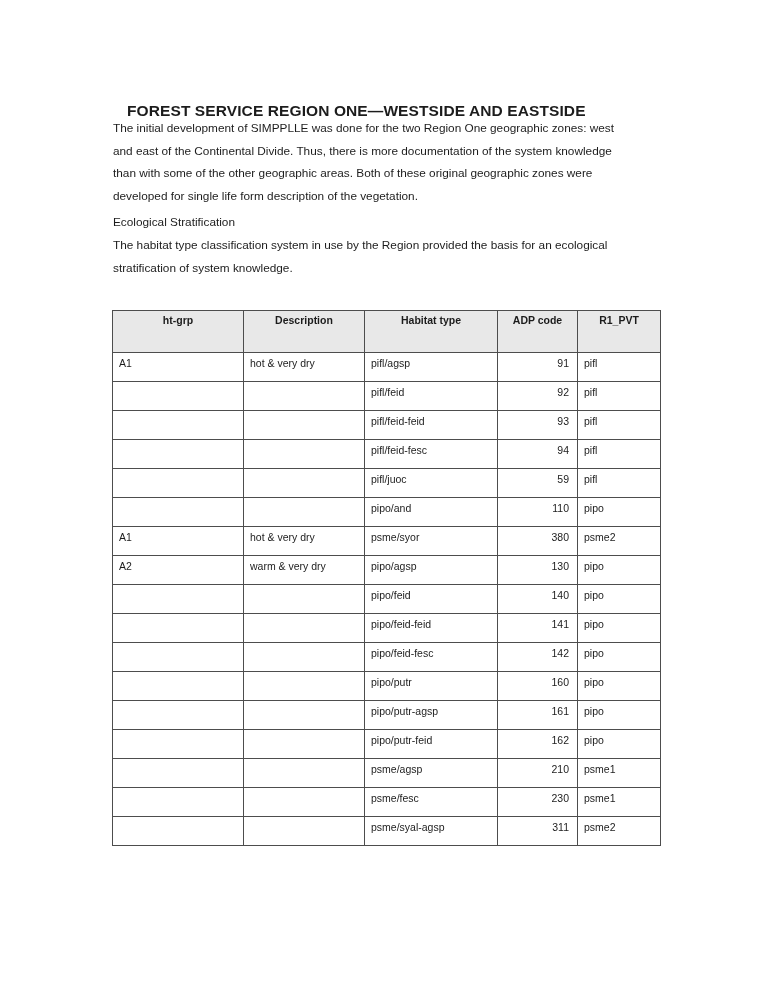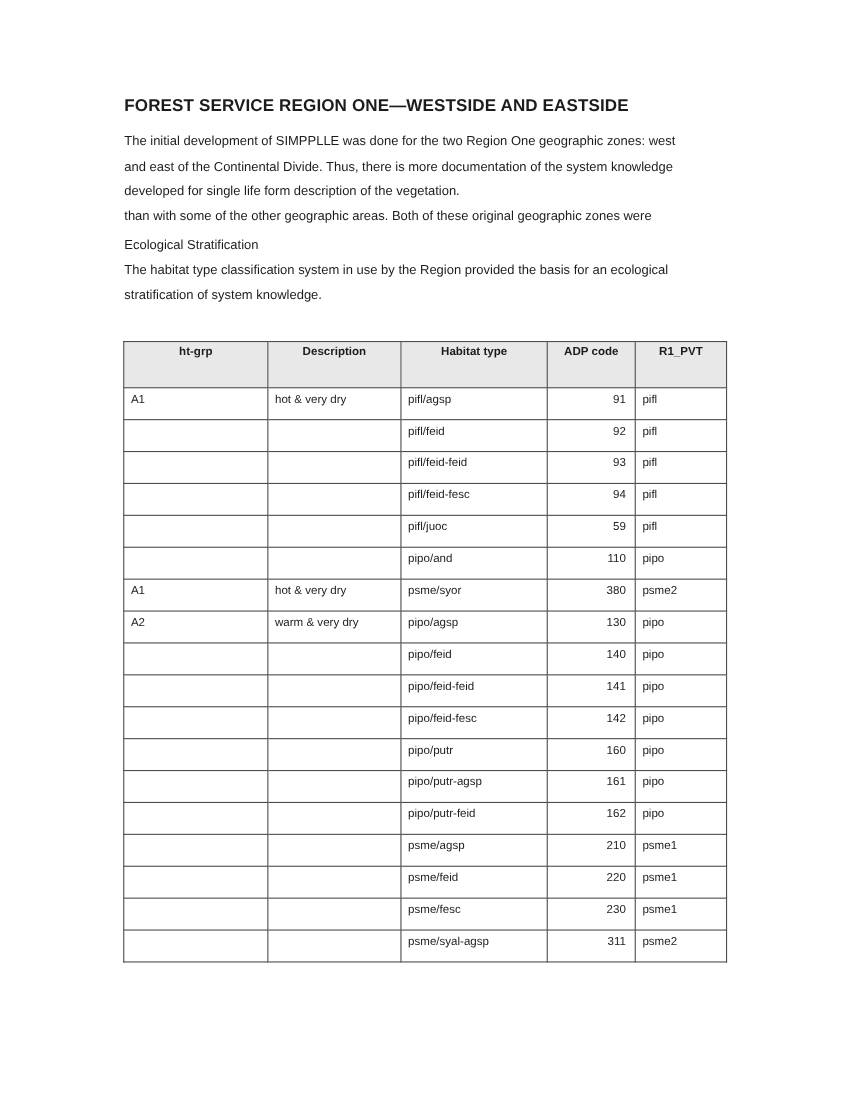--- a/index.html
+++ b/index.html
@@ -7,21 +7,21 @@
     --header-bg:#e8e8e8;
     --text:#1c1c1c;
   }
   html,body{margin:0;padding:0;}
   body{
     width:768px;height:994px;background:#ffffff;overflow:hidden;
     font-family:"Liberation Sans", sans-serif;color:var(--text);
   }
   .page{position:relative;width:768px;height:994px;background:#ffffff;}
   .doc-title{
-    position:absolute;left:113px;top:88px;margin:0;
+    position:absolute;left:113px;top:88px;margin:14px;
     font-size:15.5px;font-weight:bold;letter-spacing:0.1px;
     white-space:nowrap;color:var(--text);
   }
   .para{
     position:absolute;left:113px;width:560px;margin:0;
     font-size:11.8px;line-height:22.6px;color:var(--text);
   }
   .intro{top:117px;}
   .section-heading{
     position:absolute;left:113px;top:211px;margin:0;
@@ -56,22 +56,22 @@
 </head>
 <body style="background: rgb(255, 255, 255);">
 
 <div class="page">
 
   <h1 class="doc-title">FOREST SERVICE REGION ONE—WESTSIDE AND EASTSIDE</h1>
 
   <div class="para intro">
     <div class="tline">The initial development of SIMPPLLE was done for the two Region One geographic zones: west</div>
     <div class="tline">and east of the Continental Divide. Thus, there is more documentation of the system knowledge</div>
+    <div class="tline">than with some of the other geographic areas. Both of these original geographic zones were</div>
     <div class="tline">developed for single life form description of the vegetation.</div>
-    <div class="tline">than with some of the other geographic areas. Both of these original geographic zones were</div>
   </div>
 
   <h2 class="section-heading">Ecological Stratification</h2>
 
   <div class="para section-body">
     <div class="tline">The habitat type classification system in use by the Region provided the basis for an ecological</div>
     <div class="tline">stratification of system knowledge.</div>
   </div>
 
   <table class="habitat">
@@ -193,27 +193,20 @@
         <tr>
           <td class="c0"></td>
           <td class="c1"></td>
           <td class="c2">psme/agsp</td>
           <td class="c3">210</td>
           <td class="c4">psme1</td>
         </tr>
         <tr>
           <td class="c0"></td>
           <td class="c1"></td>
-          <td class="c2">psme/feid</td>
-          <td class="c3">220</td>
-          <td class="c4">psme1</td>
-        </tr>
-        <tr>
-          <td class="c0"></td>
-          <td class="c1"></td>
           <td class="c2">psme/fesc</td>
           <td class="c3">230</td>
           <td class="c4">psme1</td>
         </tr>
         <tr>
           <td class="c0"></td>
           <td class="c1"></td>
           <td class="c2">psme/syal-agsp</td>
           <td class="c3">311</td>
           <td class="c4">psme2</td>

